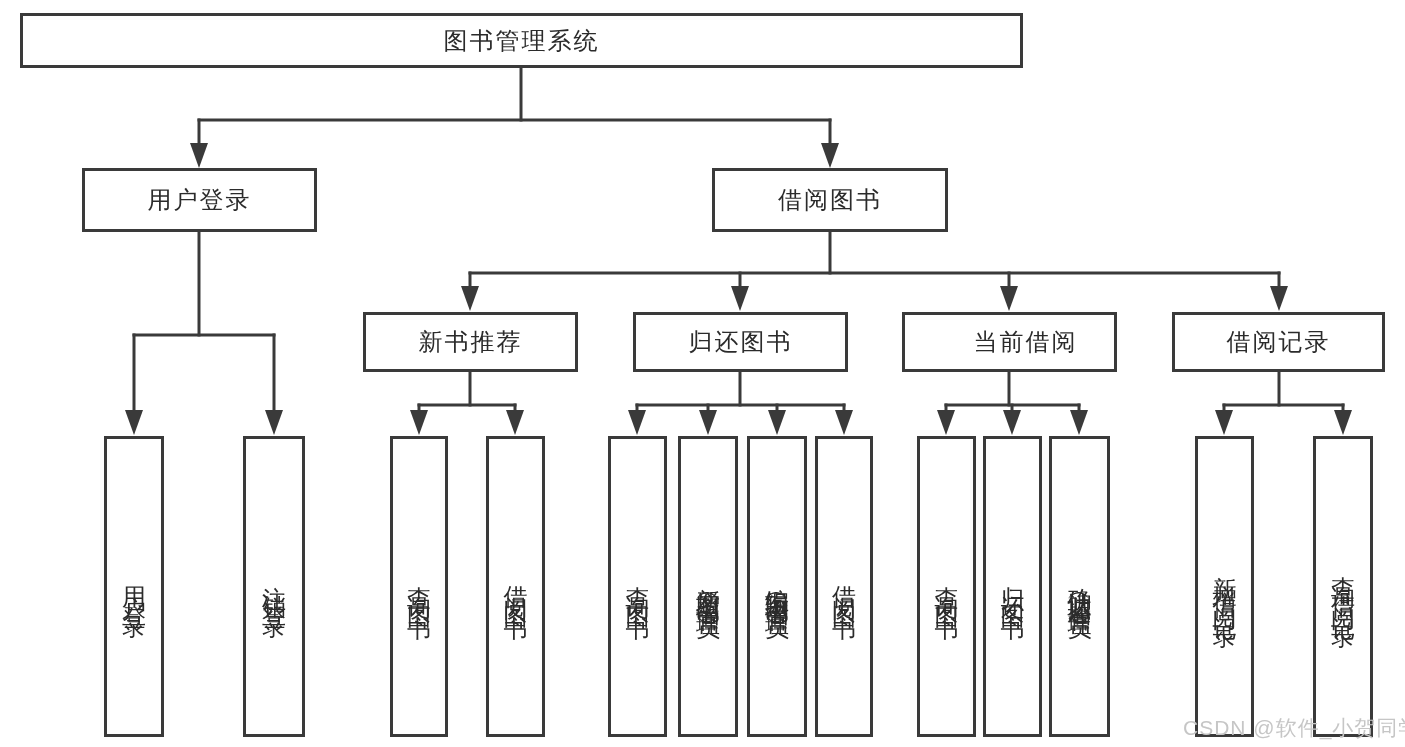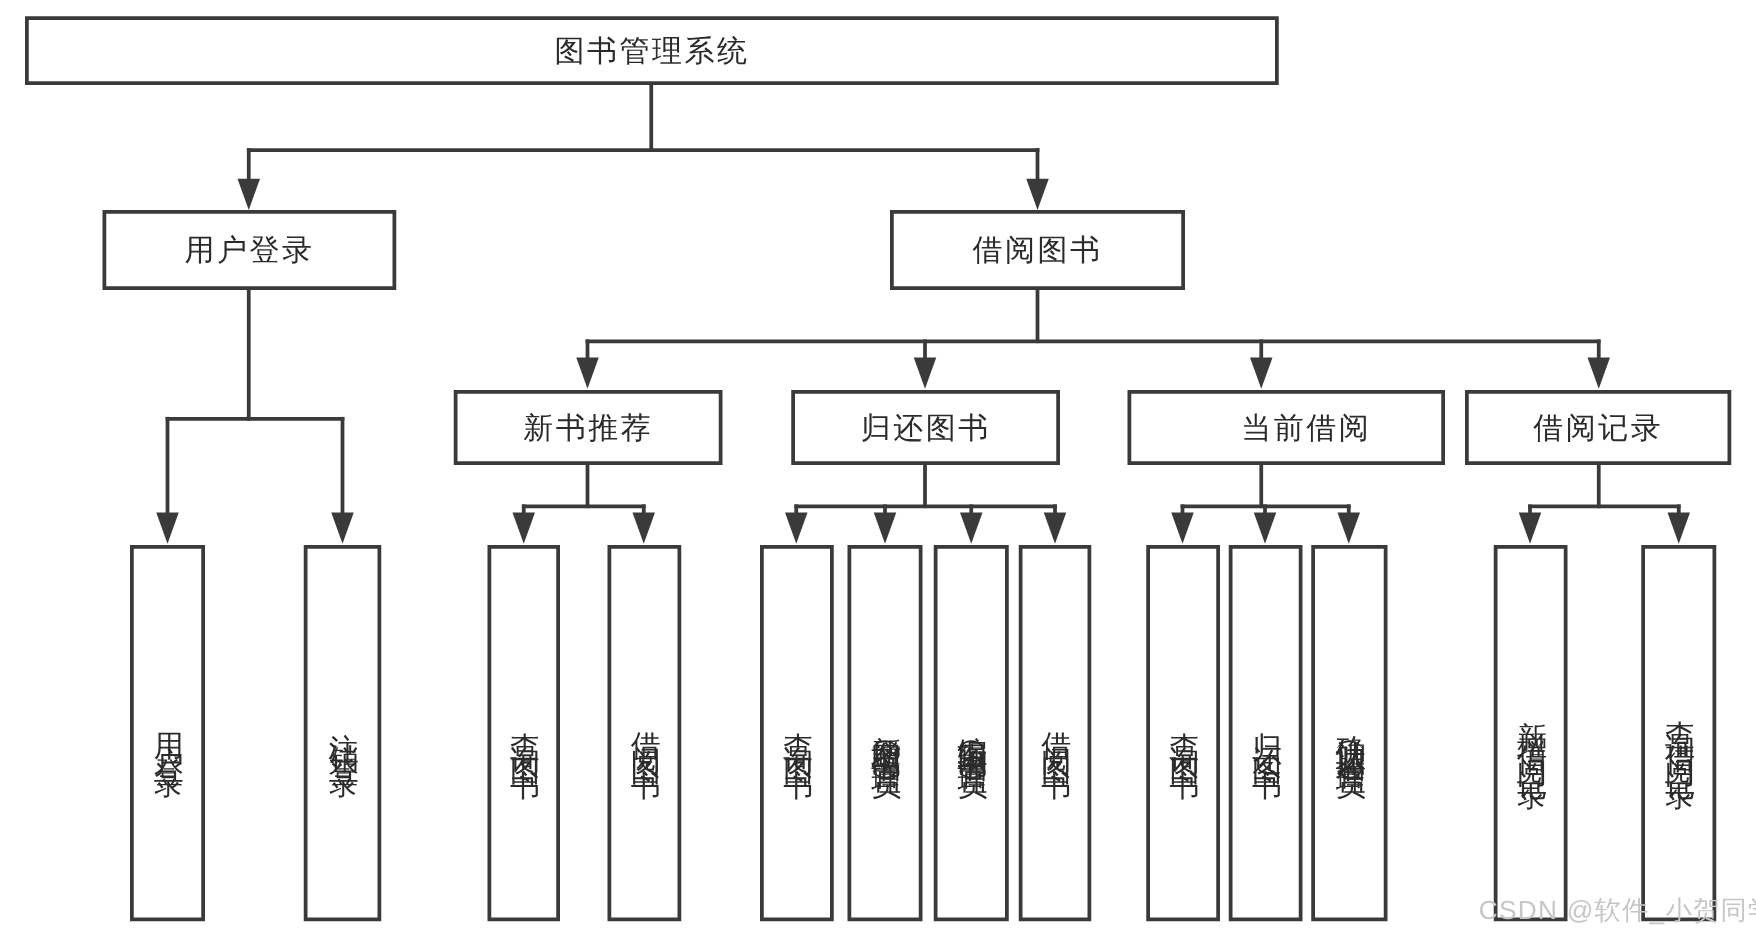--- a/index.html
+++ b/index.html
@@ -73,21 +73,21 @@
     color:var(--wm);
     z-index:3;
     white-space:nowrap;
   }
   
   #root-box   {left:20px;  top:13px;  width:1003px; height:55px;}
   #login-box  {left:82px;  top:168px; width:235px;  height:64px;}
   #mgmt-box   {left:712px; top:168px; width:236px;  height:64px;}
   #sec0-box   {left:363px; top:312px; width:215px;  height:60px;}
   #sec1-box   {left:633px; top:312px; width:215px;  height:60px;}
-  #sec2-box   {left:902px; top:312px; width:254px;  height:60px;padding-left:32px;}
+  #sec2-box   {left:902px; top:312px; width:215px;  height:60px;padding-left:32px;}
   #sec3-box   {left:1172px;top:312px; width:213px;  height:60px;}
   #g1l0{left:104px;width:60px;}
   #g1l1{left:243px;width:62px;}
   #g2l0{left:390px;width:58px;}
   #g2l1{left:486px;width:59px;}
   #g3l0{left:608px;width:59px;}
   #g3l1{left:678px;width:60px;}
   #g3l2{left:747px;width:60px;}
   #g3l3{left:815px;width:58px;}
   #g4l0{left:917px;width:59px;}

